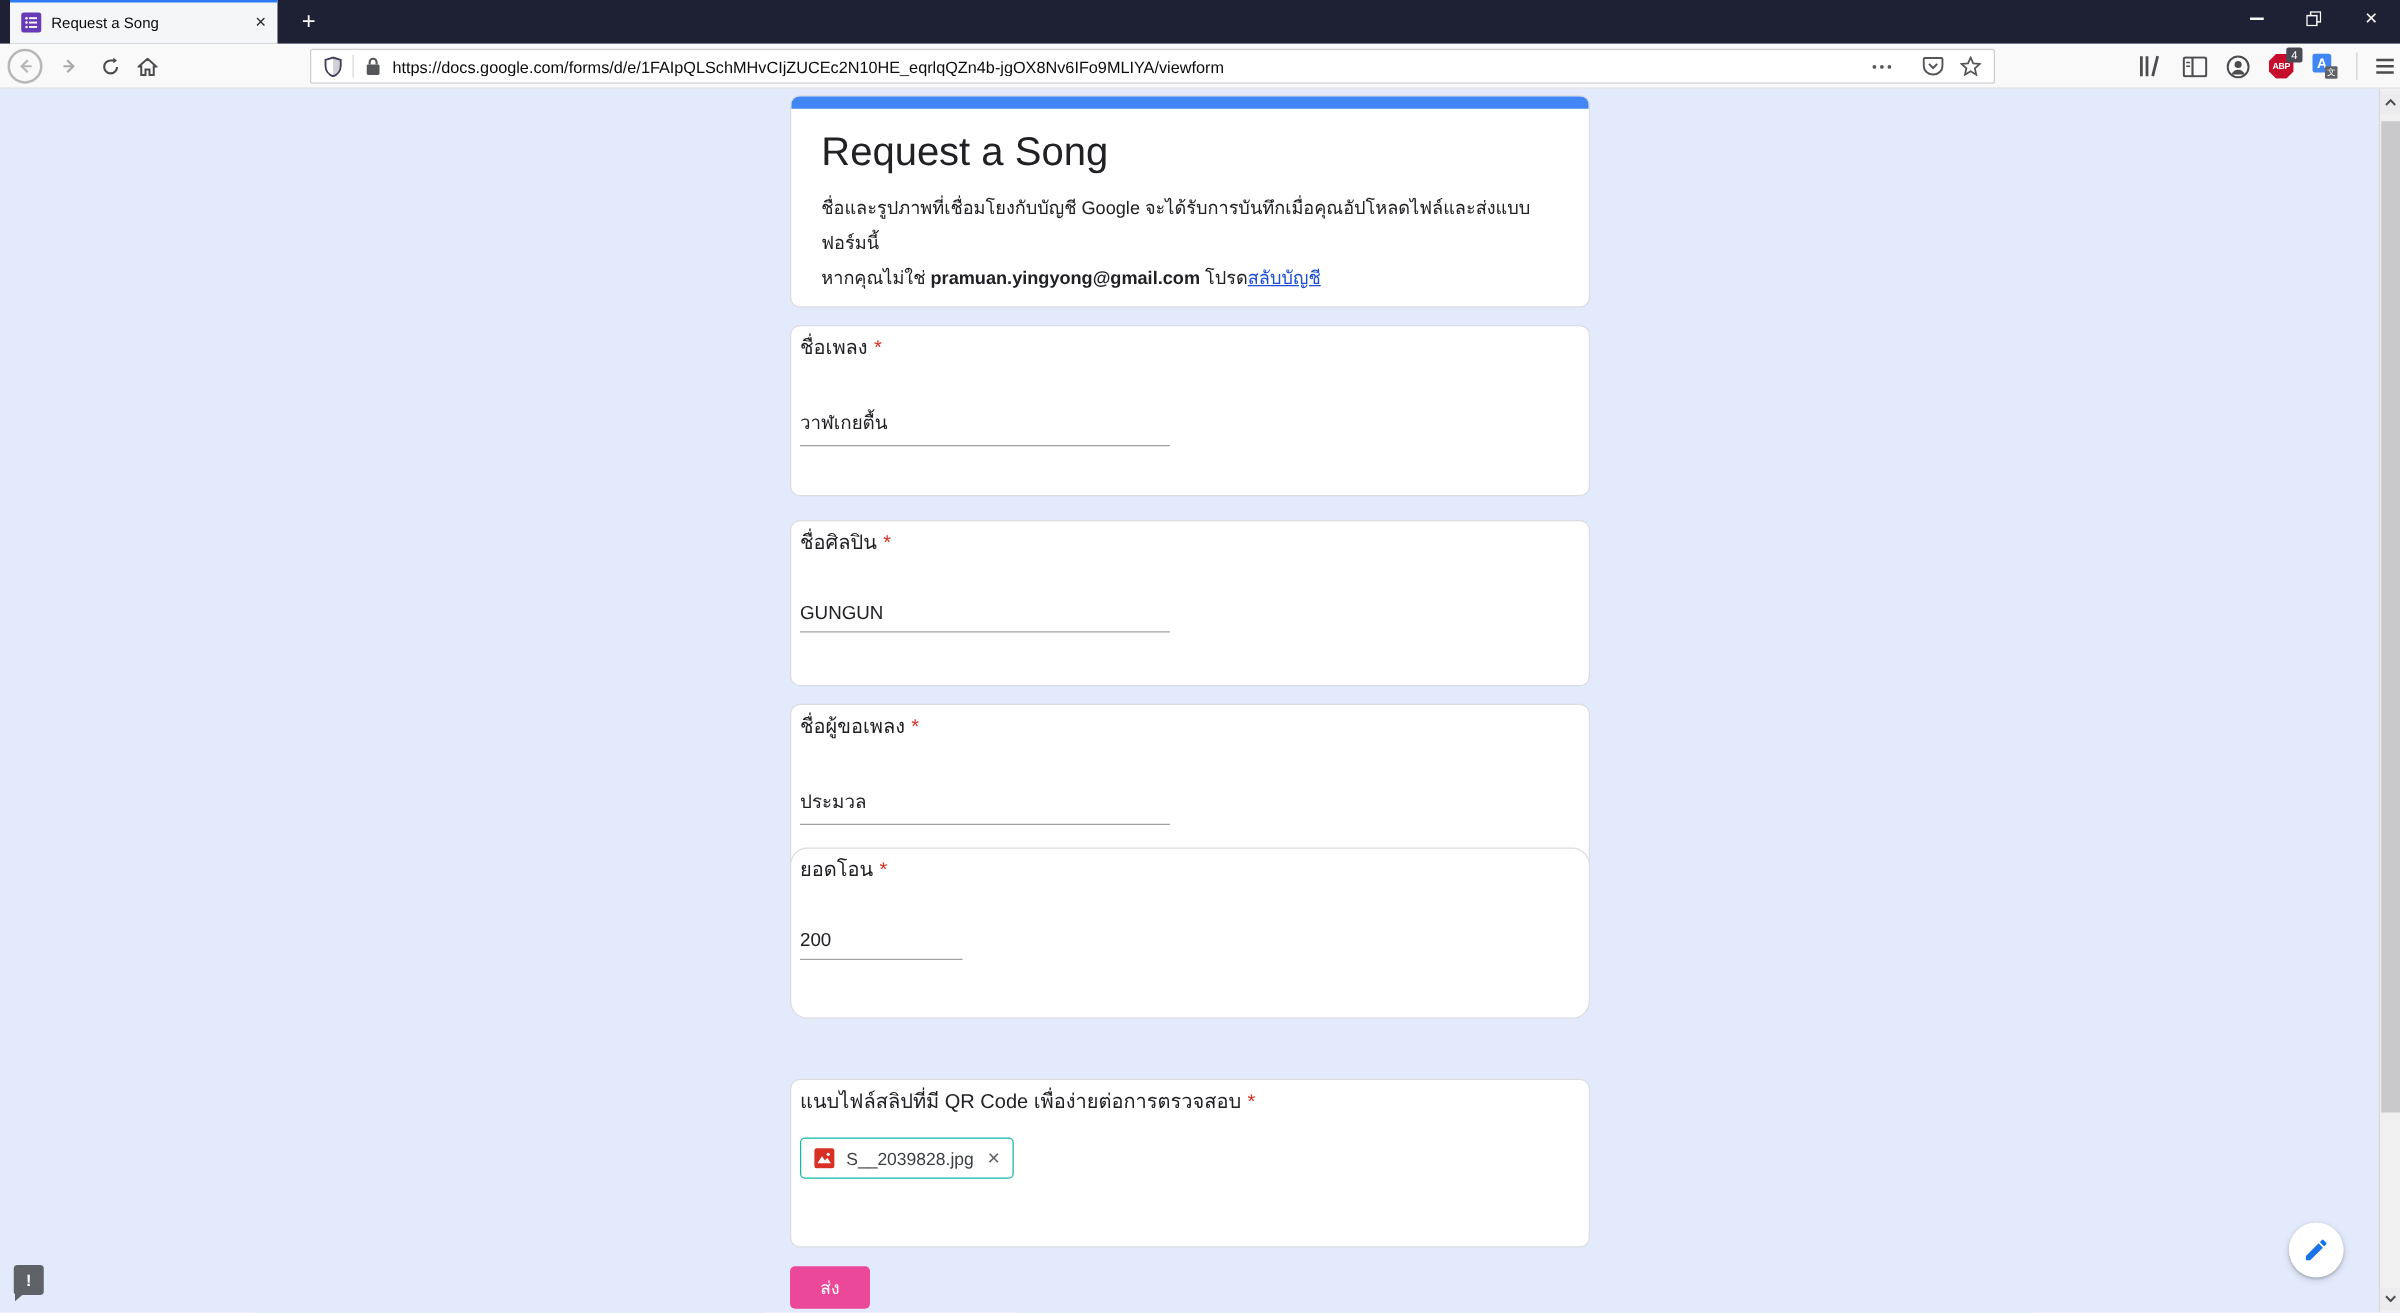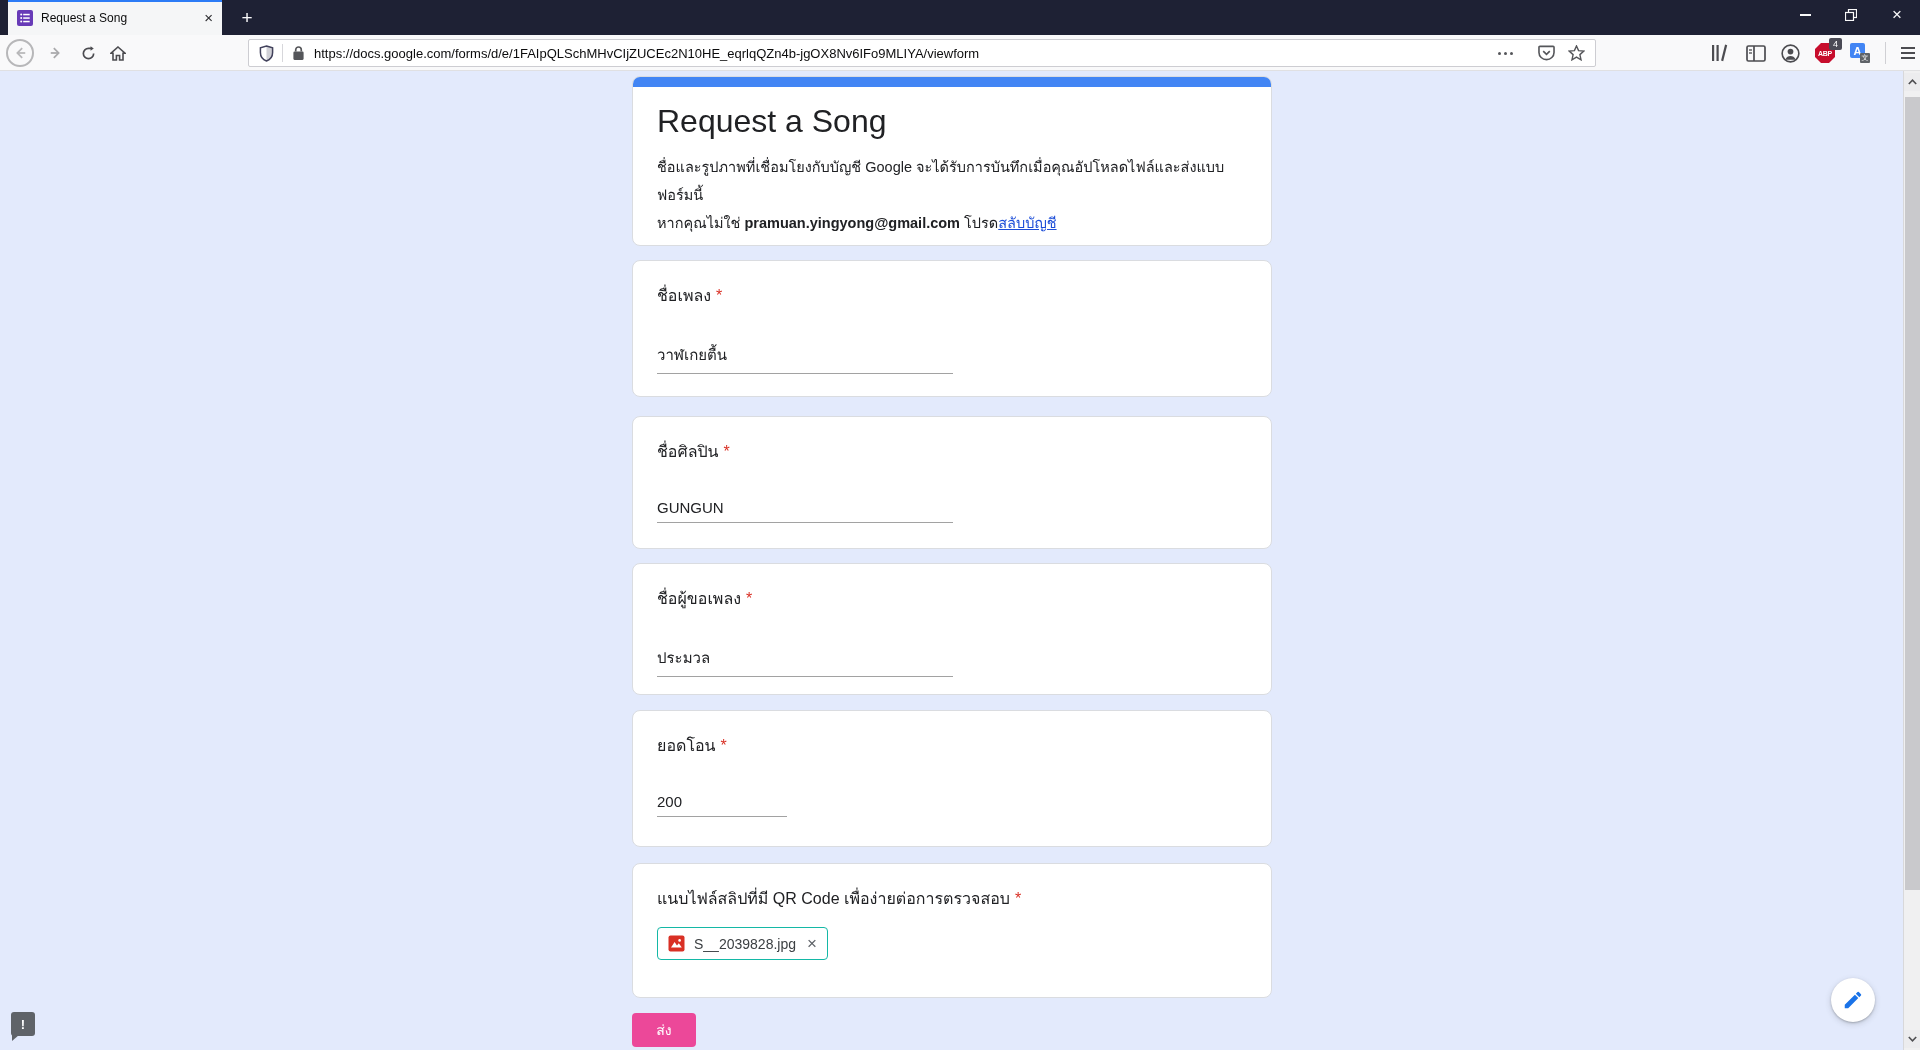--- a/index.html
+++ b/index.html
@@ -49,23 +49,23 @@
   .card-header { top:5px; height:170px; overflow:hidden; }
   .theme-bar { height:10px; background:#4285f4; }
   .hdr-body { padding:16px 24px; }
   .form-title { font-size:32px; color:#202124; font-weight:400; letter-spacing:0; }
   .form-desc { margin-top:13px; font-size:14.5px; line-height:28px; color:#202124; }
   .form-desc b { font-weight:bold;text-align:right; }
   .link { color:#1d4ed8; text-decoration:underline; cursor:pointer; }
   .required-note { margin-top:12px; font-size:14px; color:#6d28d9; }
 
   .q1 { top:189px; height:137px; } .q2 { top:345px; height:133px; }
-  .q3 { top:492px; height:132px; } .q4 { top:639px; height:137px; }
+  .q3 { top:492px; height:132px; } .q4 { top:607px; height:137px;border-radius:14px; }
   .q5 { top:792px; height:135px; }
-  .qbody { padding:24px; }
+  .qbody { padding:7px; }
   .qlabel { font-size:16px; color:#202124; line-height:22px; }
   .req { color:#d93025; margin-left:5px; }
   .answer { margin-top:36px; width:296px; padding-bottom:6px; border-bottom:1px solid #a2a2a2; font-size:15px; color:#202124; }
   .answer.short { width:130px; }
 
   .file-chip { margin-top:17px; display:inline-flex; align-items:center; gap:9px; border:1px solid #14b8a6; border-radius:4px; padding:7px 10px; background:#fff; cursor:pointer; }
   .file-name { font-size:14px; color:#3c4043; }
   .chip-close { font-size:17px; color:#5f6368; line-height:1; margin-left:2px; cursor:pointer; }
 
   .submit-btn { position:absolute; left:0; top:942px; width:64px; height:34px; background:#ec4899; border:none; border-radius:4px; color:#ffffff; font-size:14px; display:flex; align-items:center; justify-content:center; cursor:pointer; font-family:"Liberation Sans", sans-serif; }

